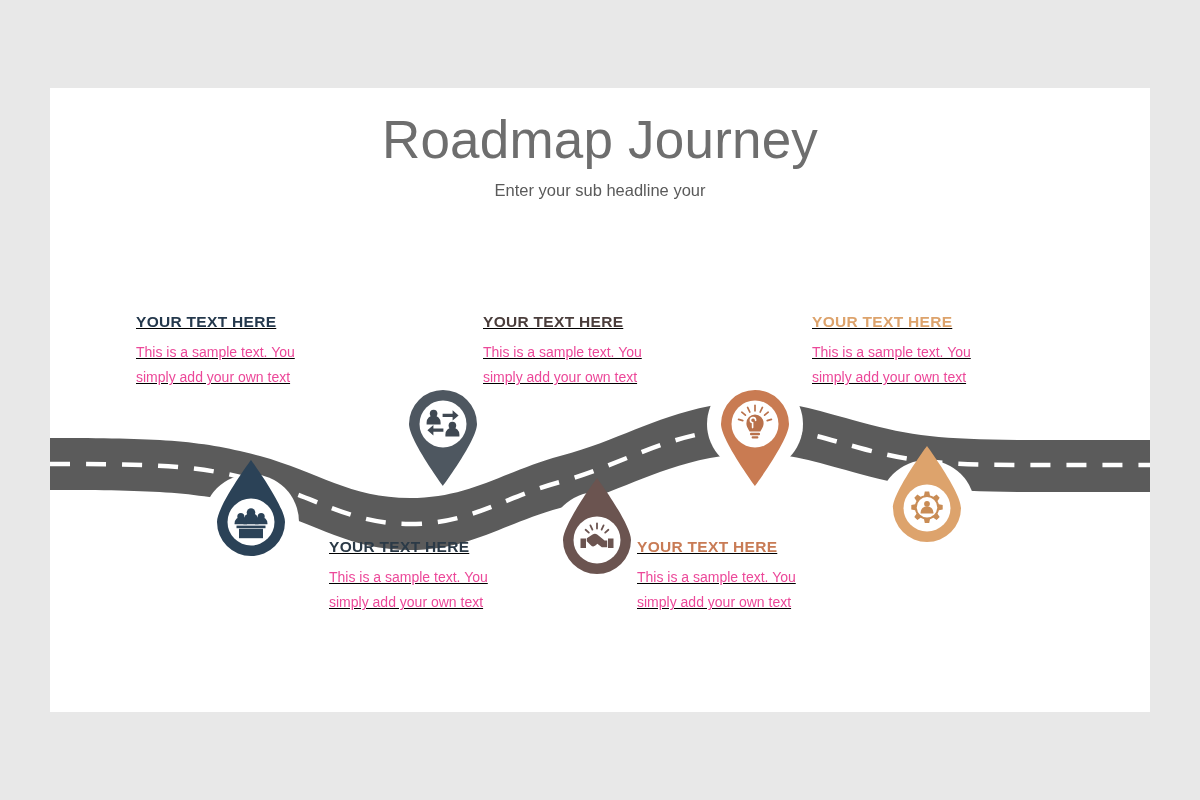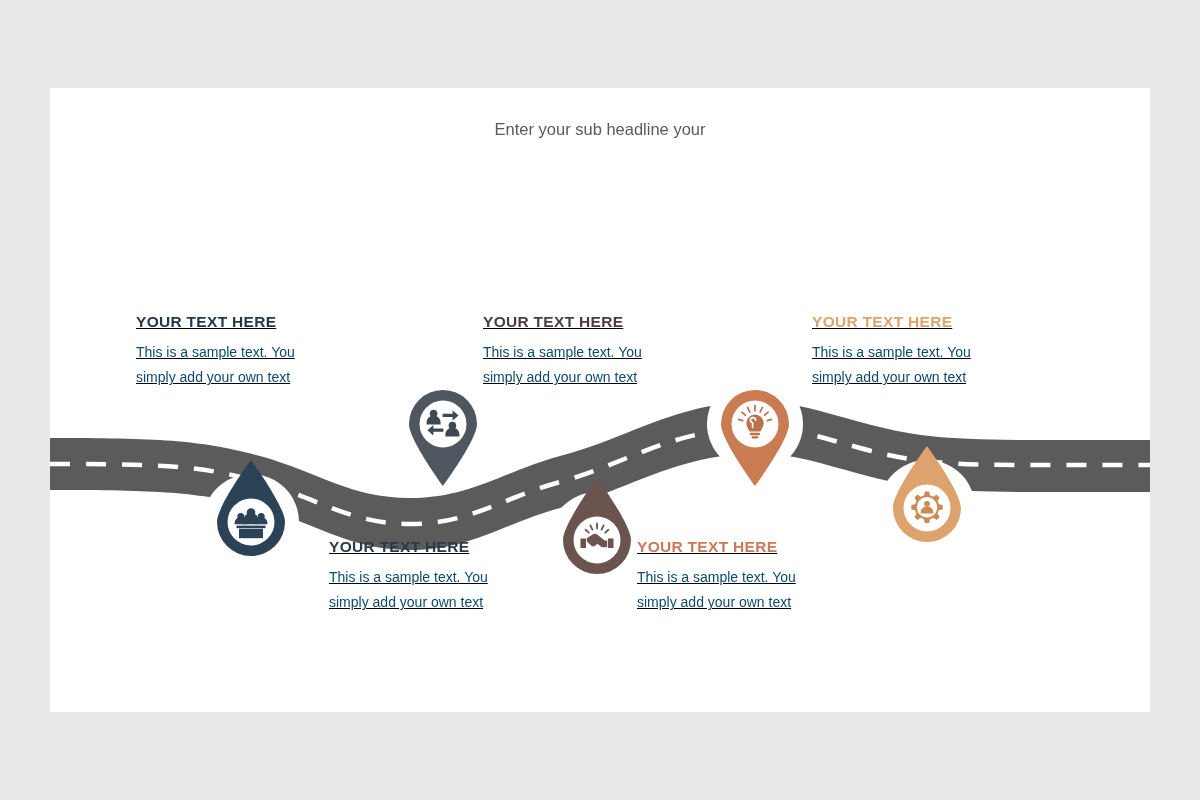--- a/index.html
+++ b/index.html
@@ -83,30 +83,31 @@
   }
   .tb-title {
     font-size: 15.5px;
     font-weight: bold;
     letter-spacing: 0.3px;
     color: #2b3a47;
     margin-bottom: 9px;
   }
   .tb-body {
     font-size: 14px;
-    color: #0c4a6e;
+    color: #ec4899;
     line-height: 1.82;
   }
 </style>
 </head>
 <body>
 
 <div id="slide">
 
   <div id="header">
+    <div id="title">Roadmap Journey</div>
     <div id="subtitle">Enter your sub headline your</div>
   </div>
 
   <svg id="road-layer" viewBox="0 0 1100 624" width="1100" height="624">
 
     <path fill="#5b5b5b" d="M 0,350
              C 110,350 150,352 210,368
              C 268,384 300,410 360,410
              C 420,410 452,384 510,368
              C 570,352 600,330 660,318

